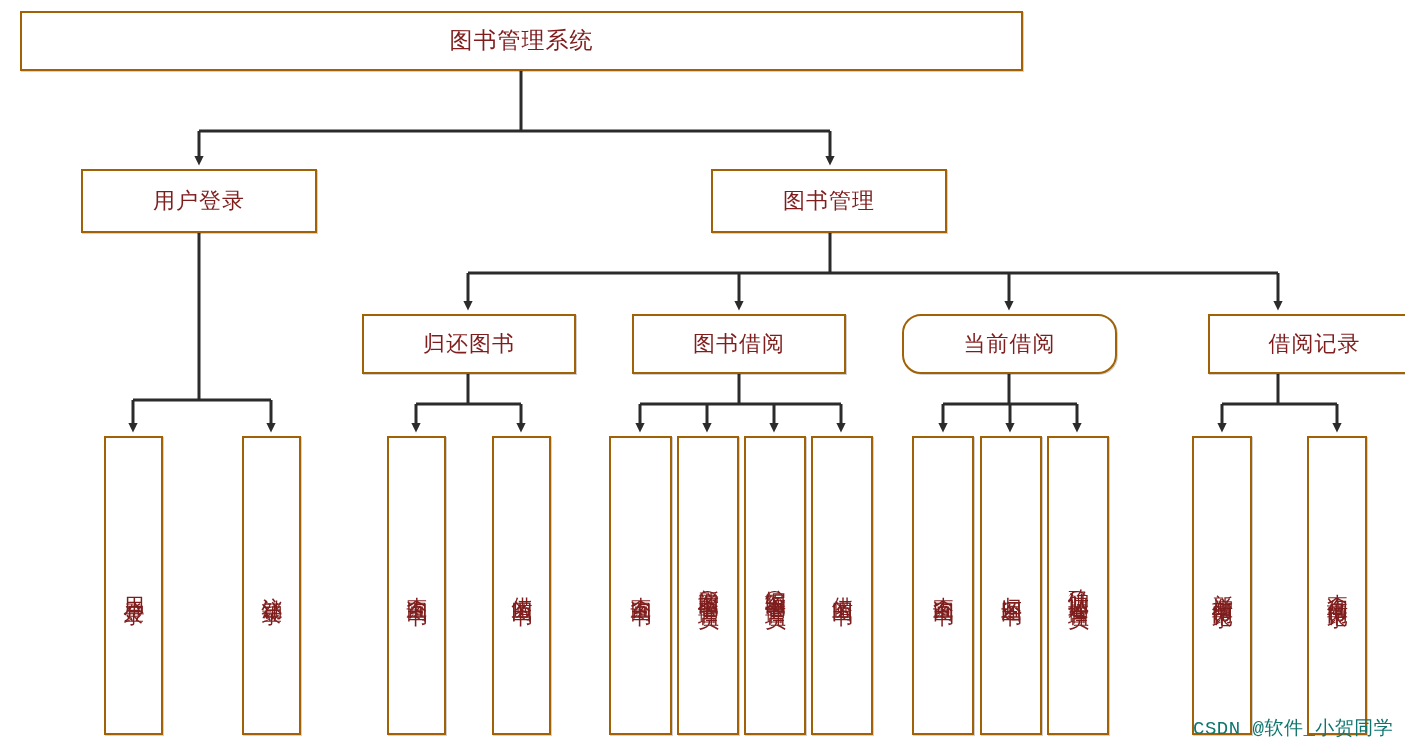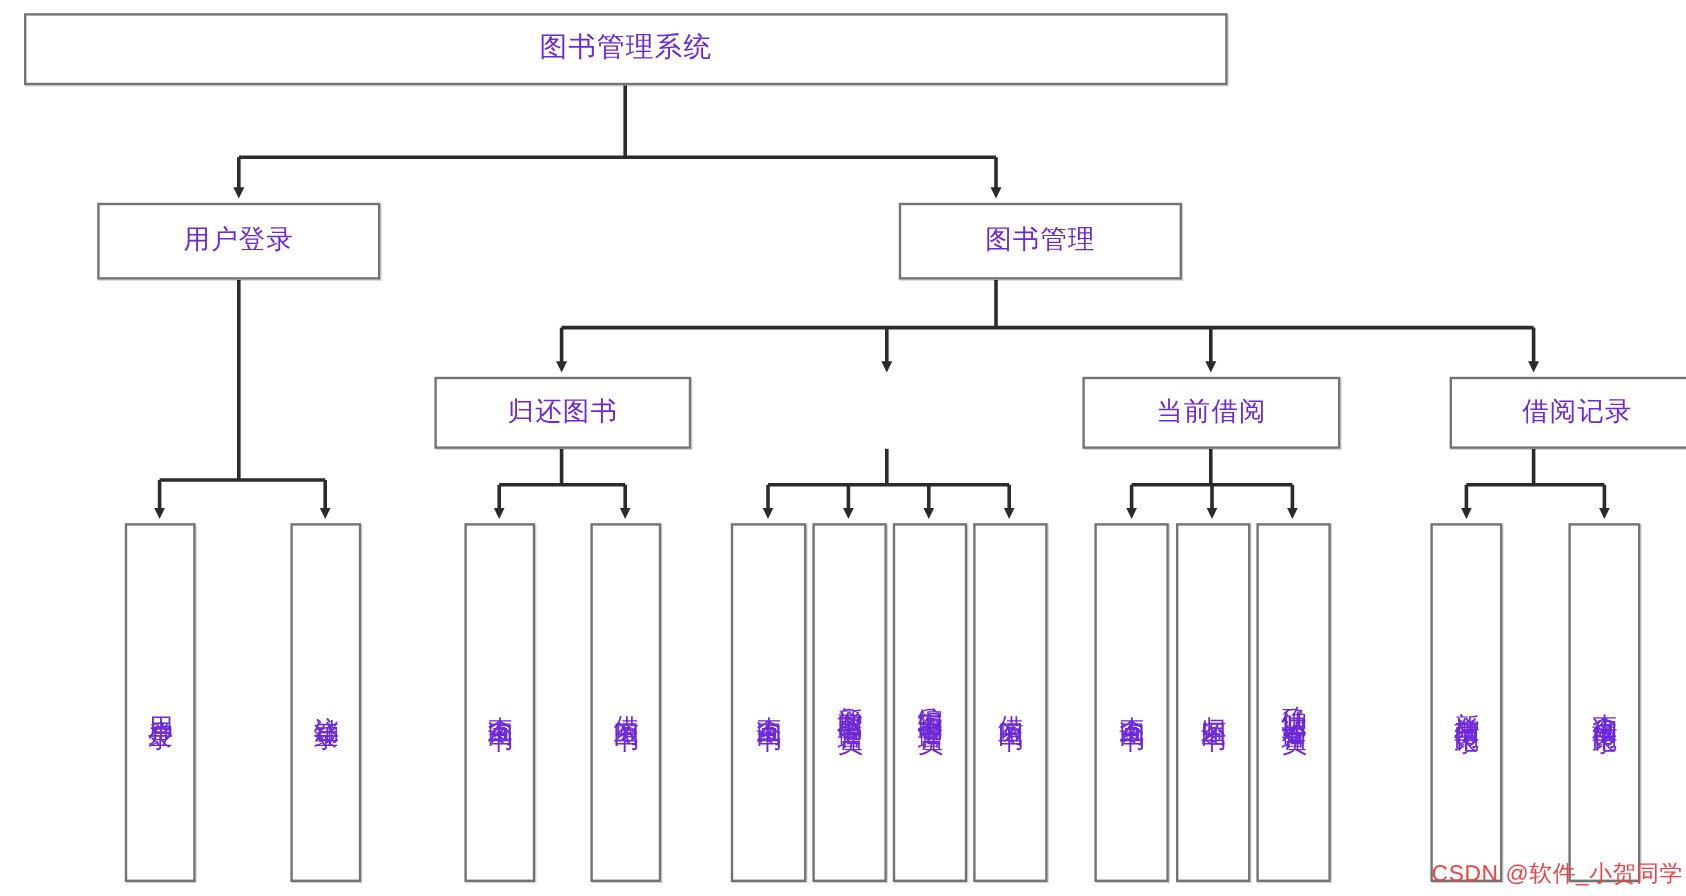--- a/index.html
+++ b/index.html
@@ -20,25 +20,25 @@
     left: 0;
     top: 0;
     width: 1405px;
     height: 747px;
     pointer-events: none;
   }
   .node {
     position: absolute;
     box-sizing: border-box;
     background: #ffffff;
-    border: 2px solid #737373;
+    border: 2px solid #a16207;
     display: flex;
     align-items: center;
     justify-content: center;
-    color: #6d28d9;
+    color: #7f1d1d;
     box-shadow: 1px 1px 0 rgba(0,0,0,0.18);
   }
   .node .label {
     display: block;
     text-align: center;
     letter-spacing: 1px;
   }
   
   .node.h .label {
     font-size: 22px;
@@ -55,23 +55,23 @@
     writing-mode: vertical-rl;
     text-orientation: upright;
     font-size: 21px;
     line-height: 1.18;
     letter-spacing: 3px;
     white-space: nowrap;
   }
   .watermark {
     position: absolute;
     font-size: 19px;
-    color: #ef4444;
+    color: #0f766e;
     white-space: nowrap;
-    font-family: Liberation Sans, sans-serif;
+    font-family: Liberation Mono, monospace;
     letter-spacing: 0.5px;
   }
 </style>
 </head>
 <body>
 
 <div id="canvas">
 
   <svg id="connectors" viewBox="0 0 1405 747">
     <defs>
@@ -123,28 +123,31 @@
     </g>
   </svg>
 
   <div class="node h root" style="left:20px; top:11px; width:1003px; height:60px;">
     <span class="label">图书管理系统</span>
   </div>
 
   <div class="node h" style="left:81px; top:169px; width:236px; height:64px;">
     <span class="label">用户登录</span>
   </div>
-  <div class="node h" style="left:749px; top:169px; width:236px; height:64px;">
+  <div class="node h" style="left:711px; top:169px; width:236px; height:64px;">
     <span class="label">图书管理</span>
   </div>
 
   <div class="node h" style="left:362px; top:314px; width:214px; height:60px;">
     <span class="label">归还图书</span>
   </div>
-  <div class="node h" style="left:902px; top:314px; width:215px; height:60px;">
+  <div class="node h" style="left:632px; top:314px; width:214px; height:60px;">
+    <span class="label">图书借阅</span>
+  </div>
+  <div class="node h" style="left:902px; top:314px; width:215px; height:60px;border-radius:19px;">
     <span class="label">当前借阅</span>
   </div>
   <div class="node h" style="left:1208px; top:314px; width:213px; height:60px;">
     <span class="label">借阅记录</span>
   </div>
 
   <div class="node v" style="left:104px; top:436px; width:59px; height:299px;">
     <span class="label">用户登录</span>
   </div>
   <div class="node v" style="left:242px; top:436px; width:59px; height:299px;">

